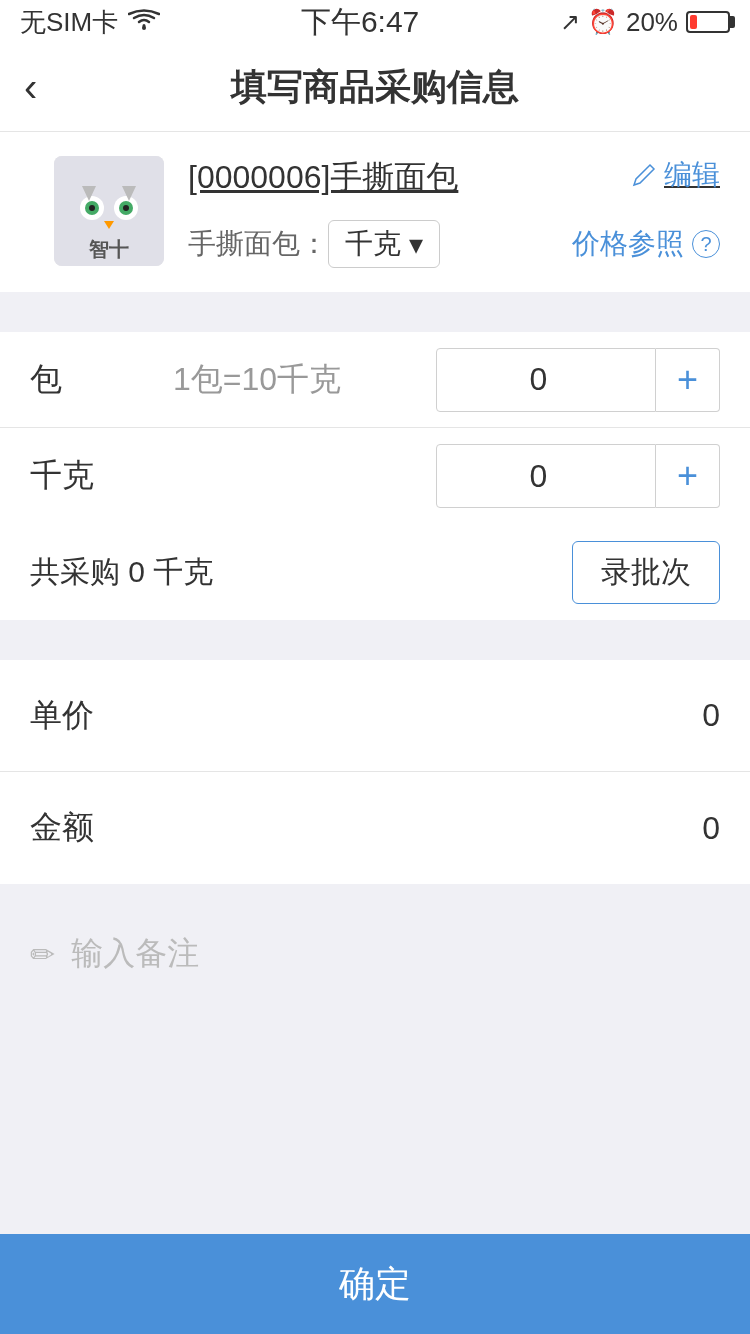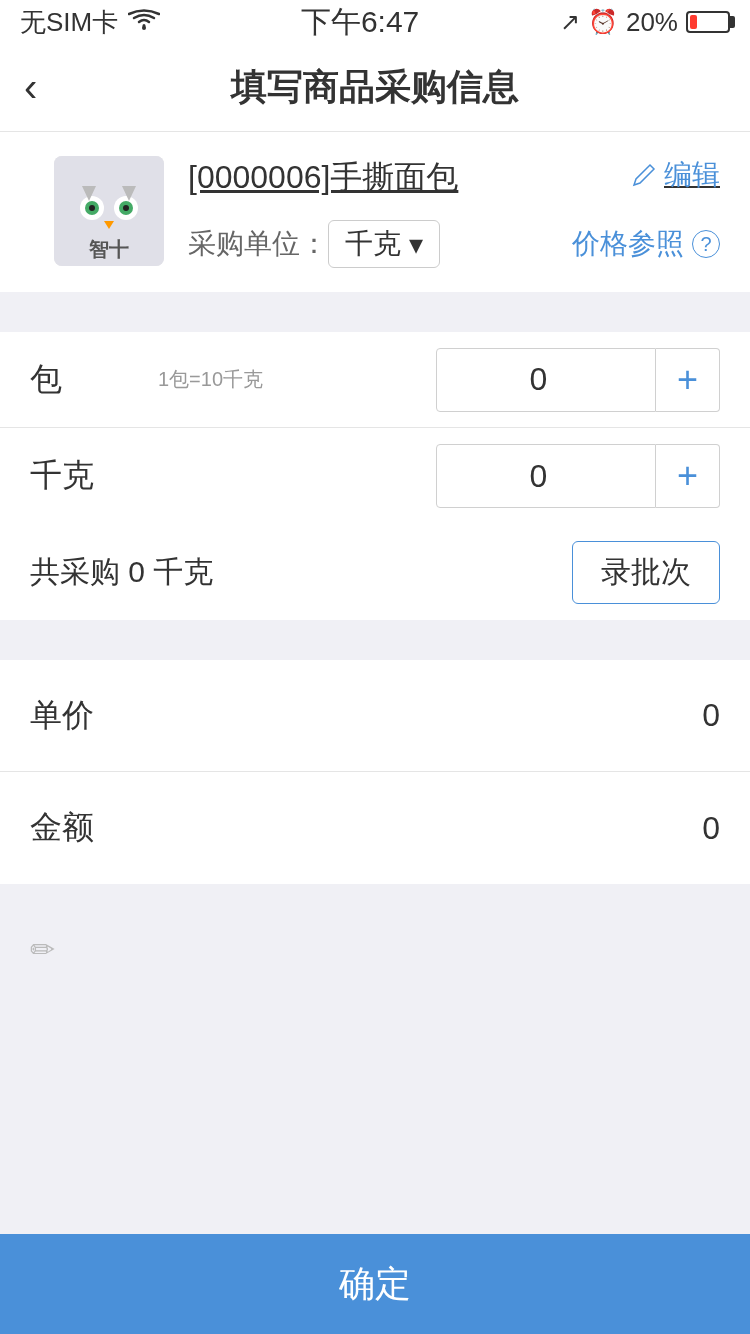--- a/index.html
+++ b/index.html
@@ -122,21 +122,21 @@
       padding: 0 30px;
       height: 96px;
       border-bottom: 1px solid #e5e5e5;
     }
     .input-row:last-child { border-bottom: none; }
     .input-label {
       font-size: 32px; color: #333;
       min-width: 120px;
     }
     .input-sub {
-      font-size: 20px; color: #999; margin-left: 8px;
+      font-size: 32px; color: #999; margin-left: 23px;
     }
     .input-right {
       margin-left: auto;
       display: flex; align-items: center; gap: 0;
     }
     .qty-input {
       width: 220px; height: 64px;
       border: 1px solid #d0d0d0; border-radius: 0;
       text-align: center; font-size: 32px; color: #333;
       background: #fff;
@@ -266,21 +266,21 @@
       <div class="product-header">
         <span class="product-name">[0000006]手撕面包</span>
         <span class="edit-btn">
           <svg width="28" height="28" viewBox="0 0 28 28">
             <path d="M20 4 L24 8 L10 22 L4 24 L6 18 Z" stroke="#4a90d9" stroke-width="1.5" fill="none"></path>
           </svg>
           <span>编辑</span>
         </span>
       </div>
       <div class="product-row2">
-        <span class="unit-label">采购单位：</span>
+        <span class="unit-label">手撕面包：</span>
         <div class="unit-select">
           <span>千克</span>
           <span>▾</span>
         </div>
         <div class="price-ref">
           <span>价格参照</span>
           <span style="border:1.5px solid #4a90d9;border-radius:50%;width:28px;height:28px;display:flex;align-items:center;justify-content:center;font-size:20px;">?</span>
         </div>
       </div>
     </div>
@@ -325,20 +325,21 @@
       <span class="price-value">0</span>
     </div>
     <div class="price-row">
       <span class="price-label">金额</span>
       <span class="price-value">0</span>
     </div>
   </div>
 
   <div class="remark-section">
     <span style="font-size:30px;color:#bbb;">✏</span>
+    <span class="remark-text">输入备注</span>
   </div>
 
   <div class="bottom-spacer"></div>
 
 </div>
 
 <div class="confirm-btn">
   <span>确定</span>
 </div>
 

